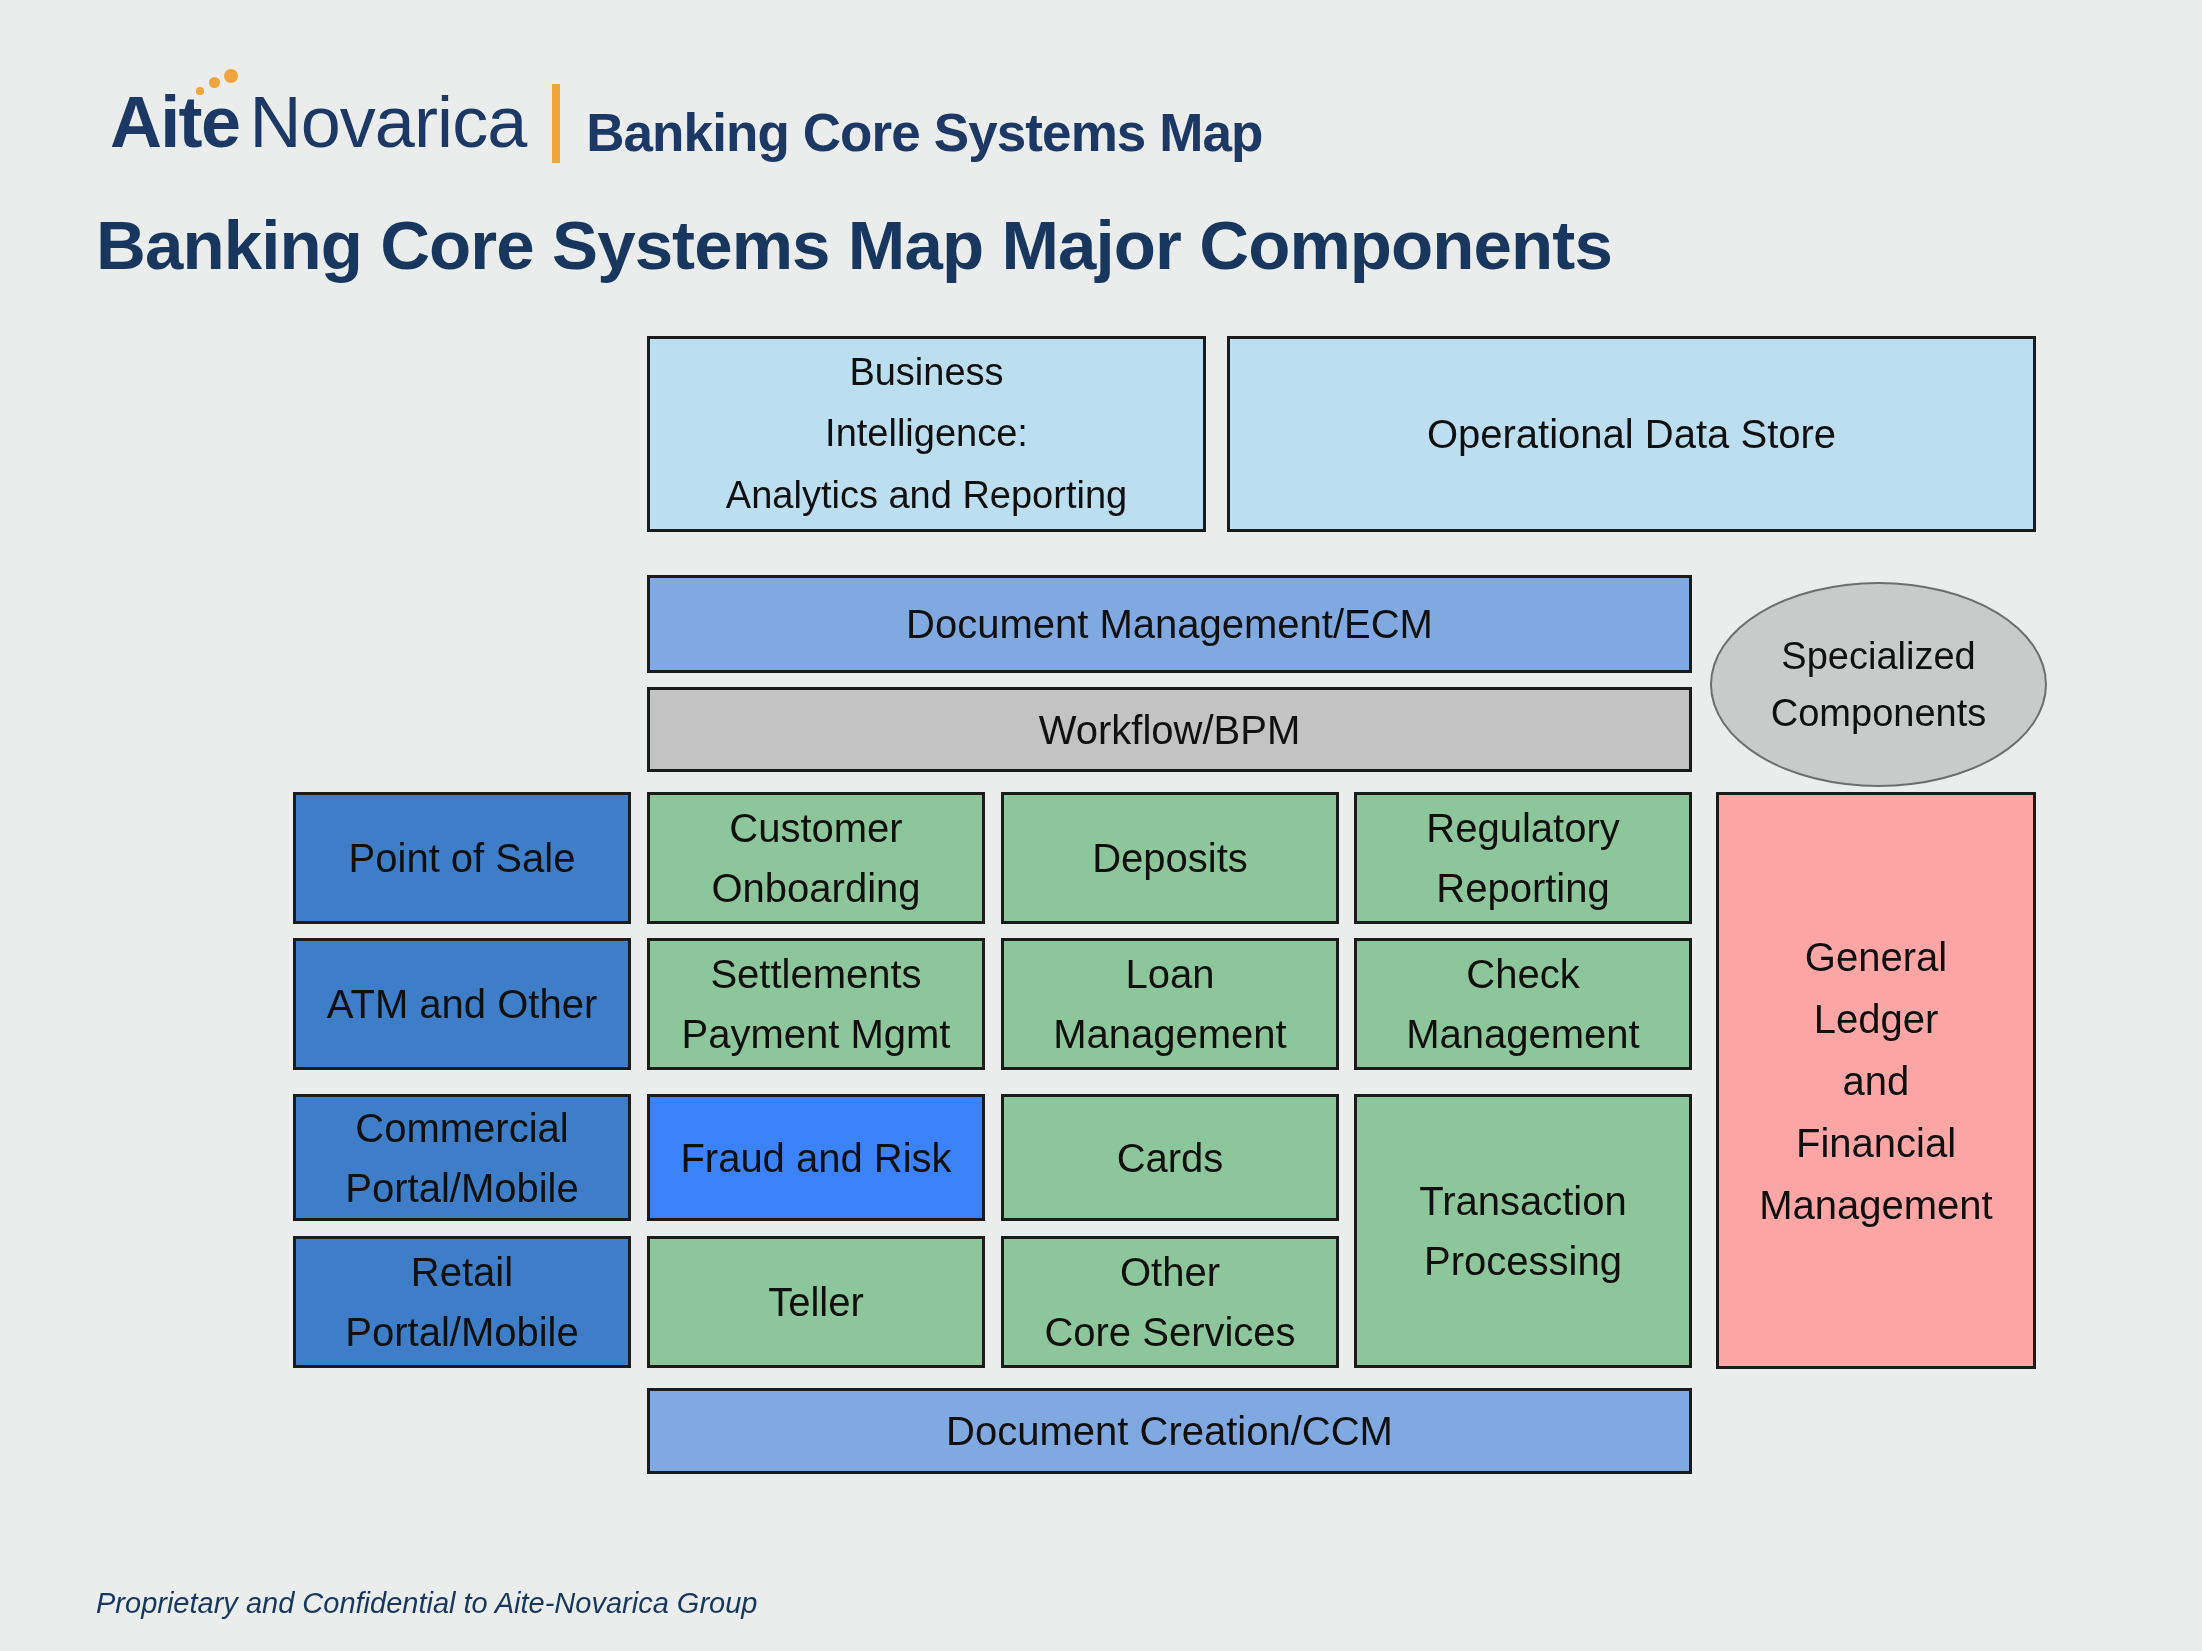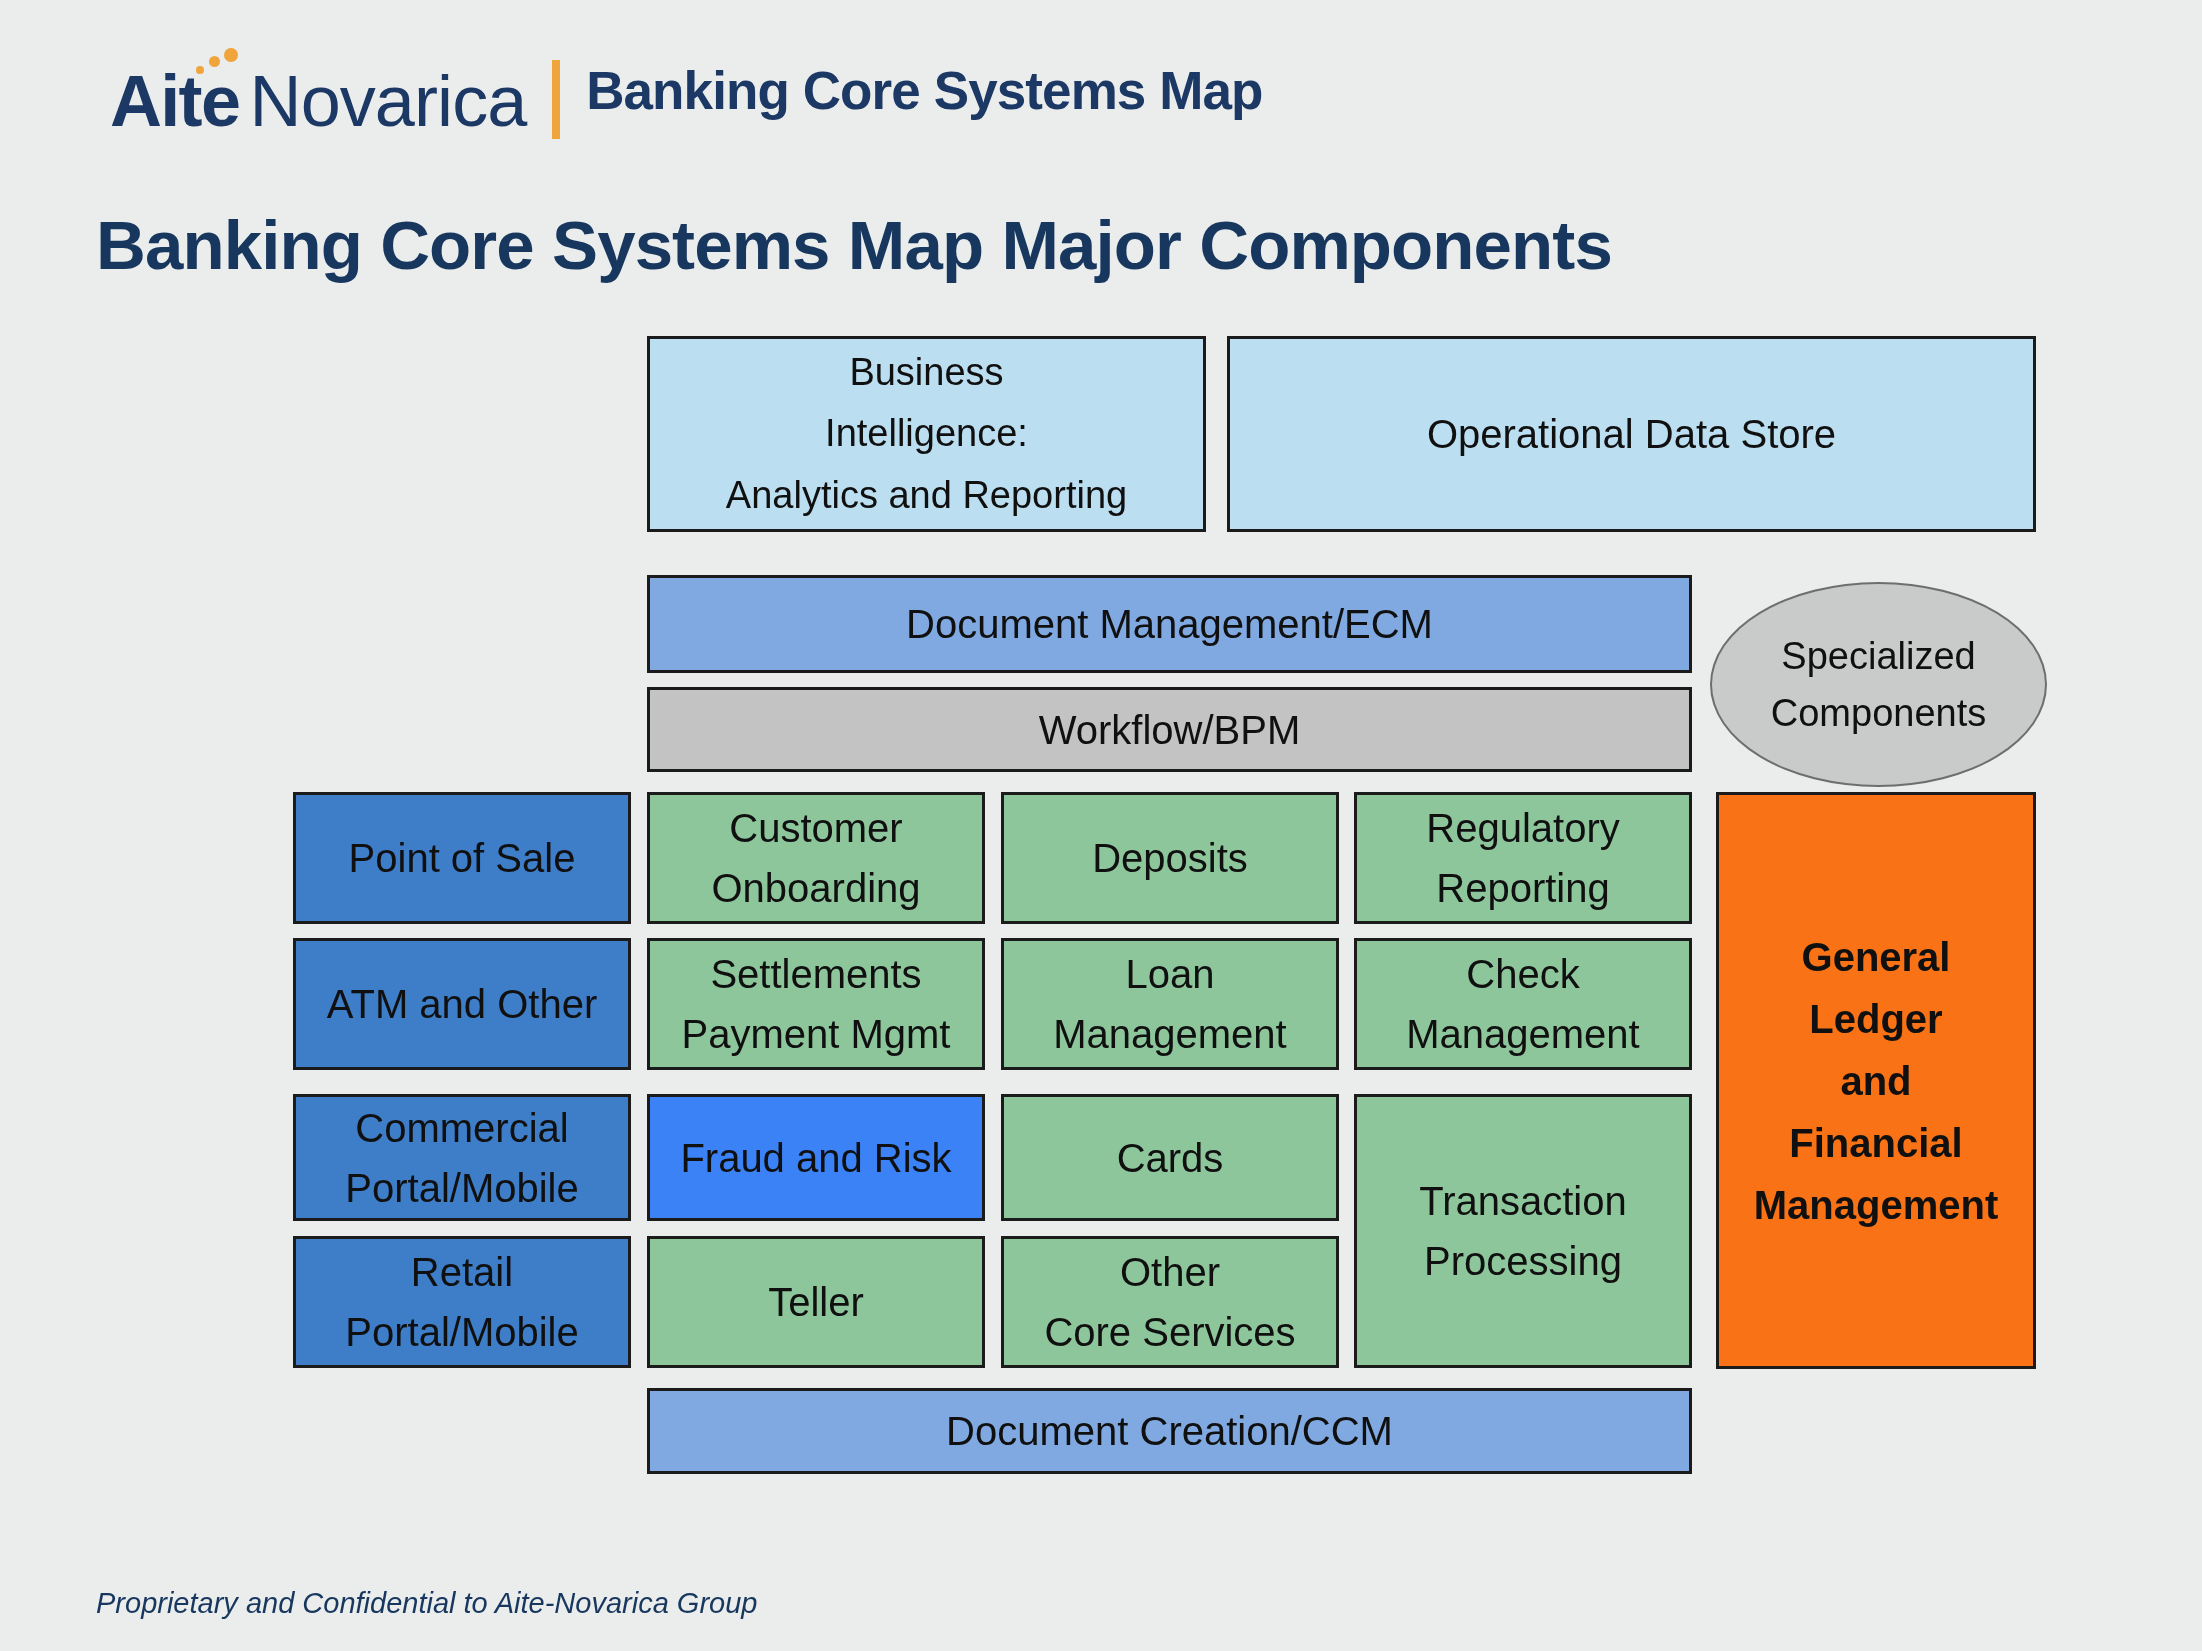--- a/index.html
+++ b/index.html
@@ -8,21 +8,21 @@
     background:#EBEDEC;
     font-family:"Liberation Sans", sans-serif;
     position:relative;
     overflow:hidden;
   }
   .slide{position:absolute;inset:0;}
 
   
   .brand{
     position:absolute;left:110px;top:60px;height:103px;
-    display:flex;align-items:flex-start;
+    display:flex;align-items:flex-end;
   }
   .brand-primary{
     position:relative;
     font-size:72px;font-weight:800;color:#1C3865;letter-spacing:-1.7px;
   }
   .brand-dots{position:absolute;right:-1.7px;top:-12px;width:45px;height:29px;}
   .brand-dots i{position:absolute;border-radius:50%;background:#EFA43C;}
   .brand-dots i:nth-child(1){width:7.7px;height:7.7px;left:0;top:18px;}
   .brand-dots i:nth-child(2){width:11.2px;height:11.2px;left:13px;top:7.7px;}
   .brand-dots i:nth-child(3){width:13.8px;height:13.8px;left:28px;top:0;}
@@ -53,21 +53,21 @@
     border-radius:50%;
     border:2.6px solid #6E6E6E;background:#C9CACA;
     font-size:38px;line-height:1.5;color:#101010;
   }
   .c-ltblue{background:#BBDEF1;}
   .c-mdblue{background:#7FA9E0;}
   .c-gray{background:#C2C3C2;}
   .c-royal{background:#3E7DC8;}
   .c-green{background:#8EC69C;}
   .c-pale{background:#3b82f6;}
-  .c-tan{background:#f97316;font-weight:bold;}
+  .c-tan{background:#fca5a5;}
 
   
   #el-pn{left:275px;top:329px;width:337px;height:210px;}
   #el-eb{left:284px;top:570px;width:336px;height:213px;}
   #el-sc{left:1710px;top:582px;width:337px;height:205px;}
 
   #bx-bi {left:647px;top:336px;width:559px;height:196px;font-size:38px;line-height:1.62;}
   #bx-ods{left:1227px;top:336px;width:809px;height:196px;text-align:right;}
 
   #bx-dm{left:647px;top:575px;width:1045px;height:98px;}

